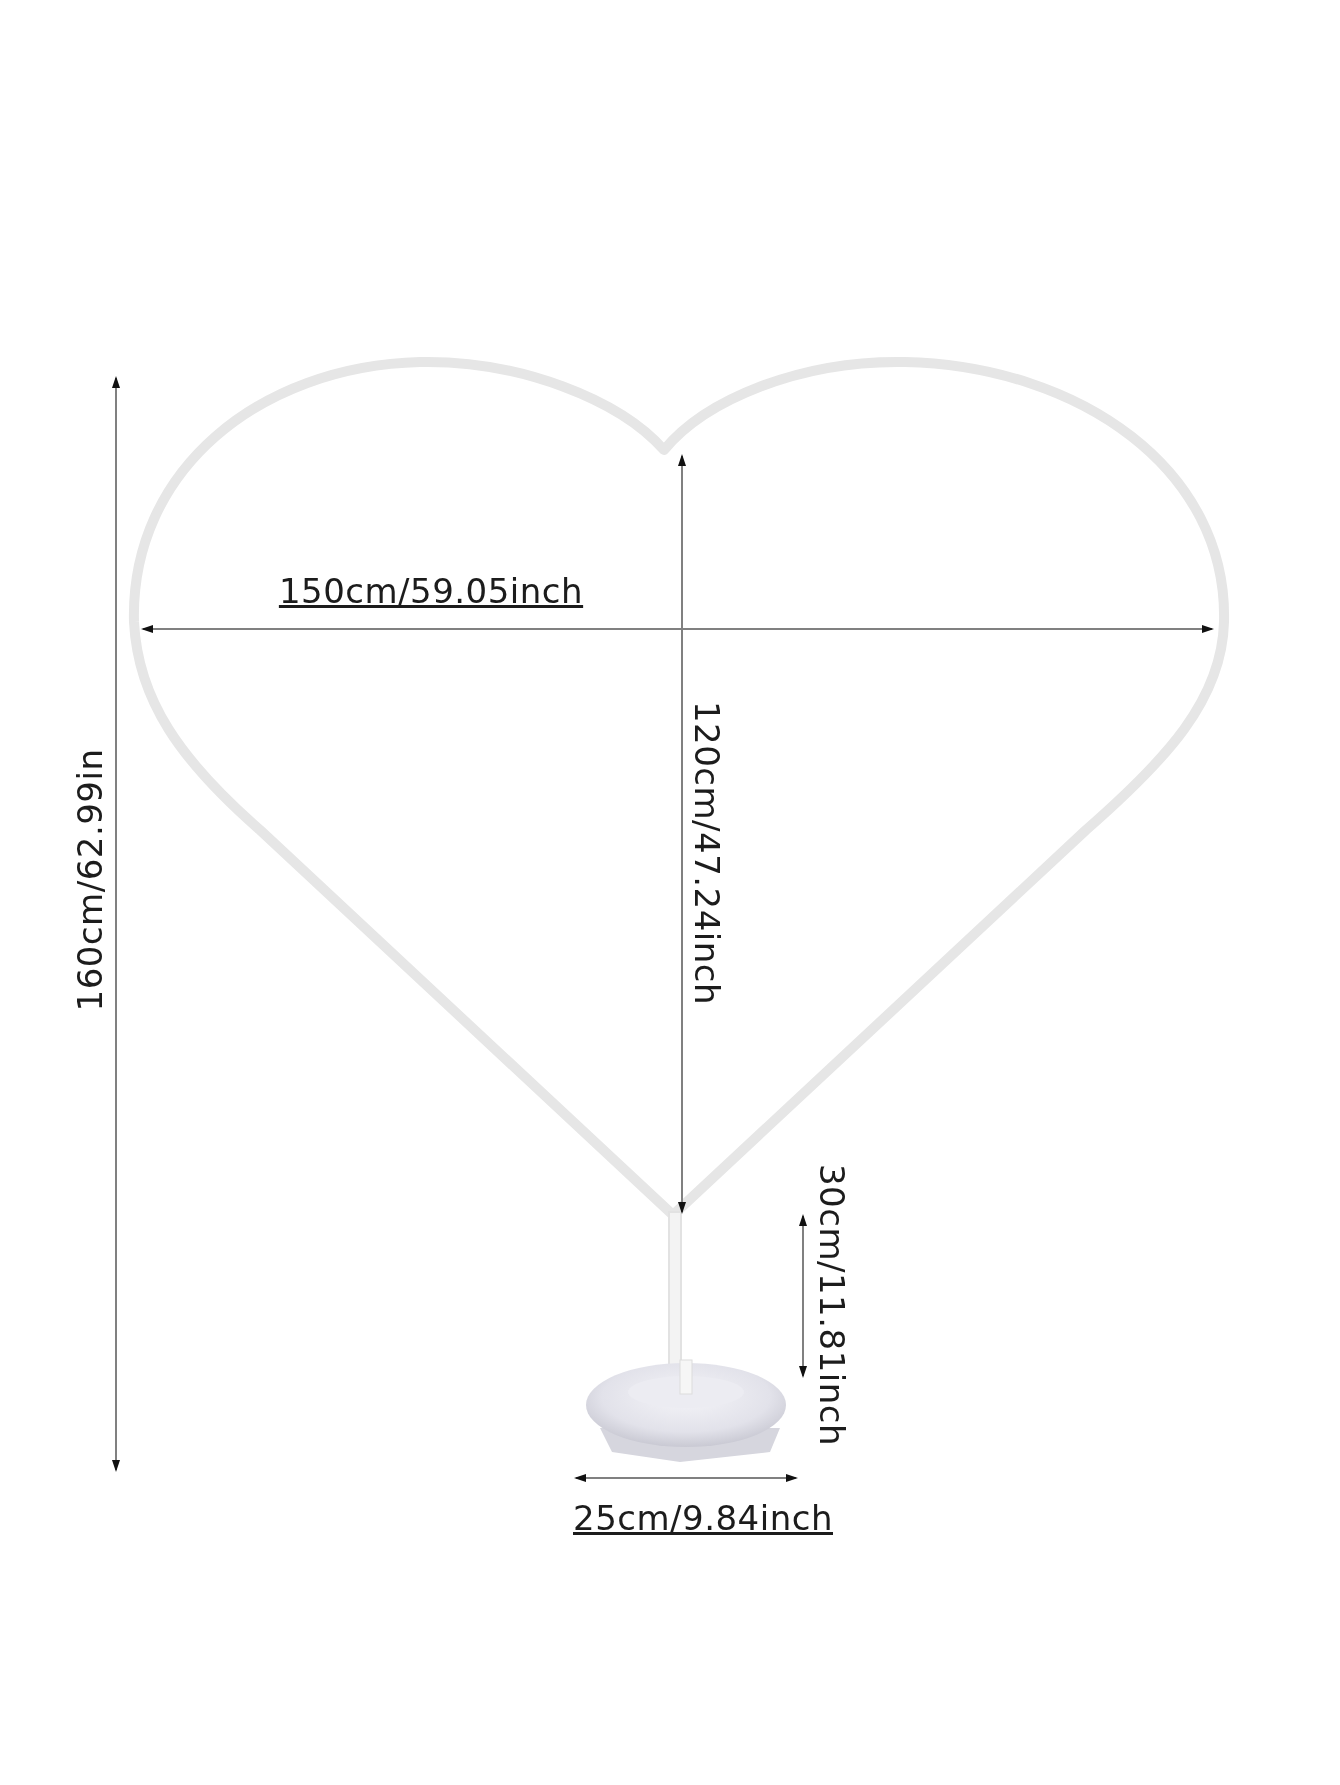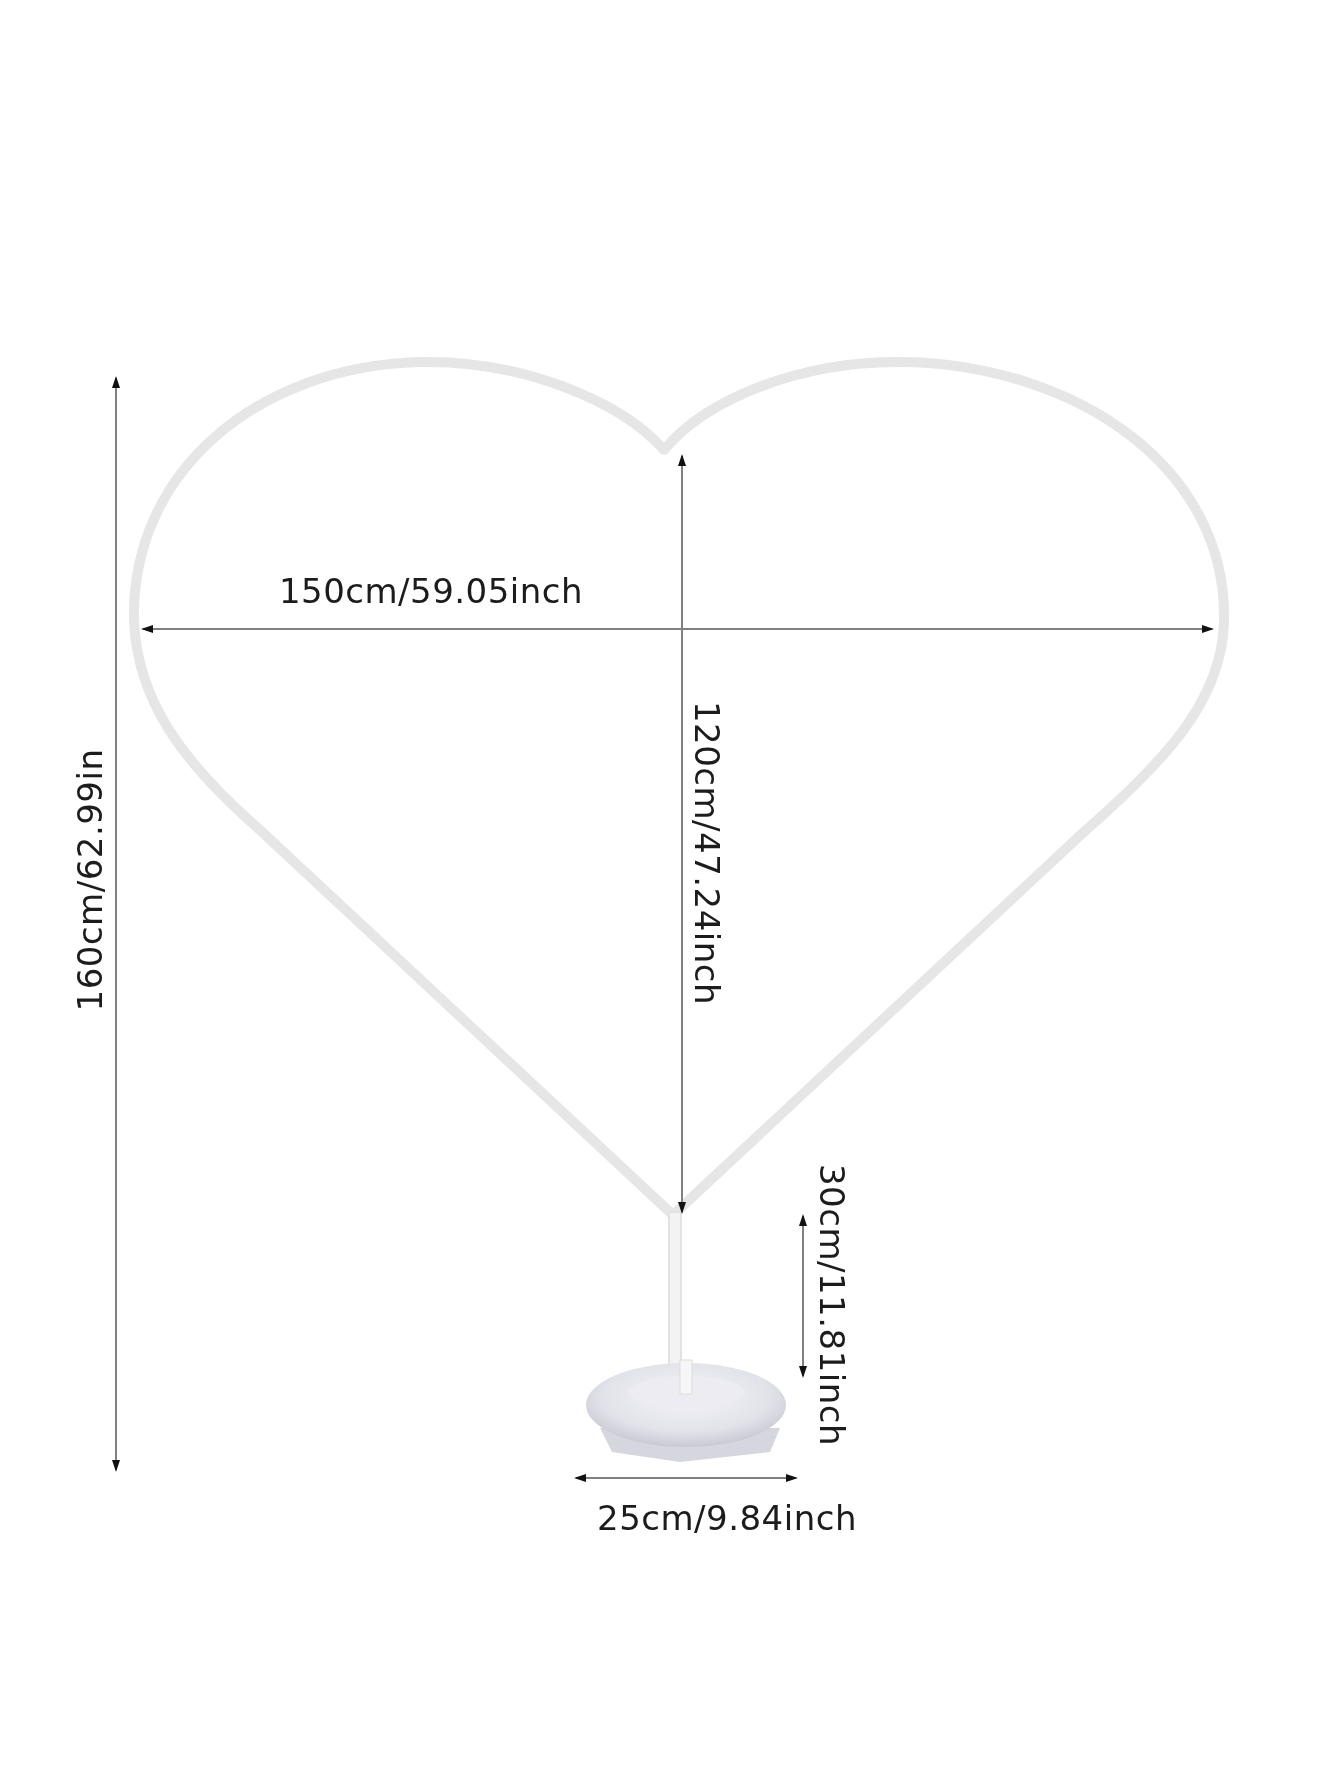--- a/index.html
+++ b/index.html
@@ -3,21 +3,21 @@
   <meta charset="utf-8">
   <style>
     html, body { margin: 0; padding: 0; background: #ffffff; }
     body { width: 1340px; height: 1785px; position: relative; overflow: hidden;
            font-family: "DejaVu Sans", sans-serif; }
     #canvas { position: absolute; left: 0; top: 0; width: 1340px; height: 1785px; }
     .label { position: absolute; color: #1c1c1c; font-family: "DejaVu Sans", sans-serif;
              font-size: 34px; letter-spacing: 0.5px; white-space: nowrap; line-height: 1; }
     .rot-left { transform-origin: center center; transform: translate(-50%, -50%) rotate(-90deg); }
     .rot-right { transform-origin: center center; transform: translate(-50%, -50%) rotate(90deg); }
-    .h-center { transform: translate(-50%, -50%); }
+    .h-center { transform: translate(-50%, -50%); text-decoration: underline; }
   </style>
 </head>
 <body>
 
 <svg id="canvas" viewBox="0 0 1340 1785" width="1340" height="1785" xmlns="http://www.w3.org/2000/svg">
   <defs>
     <marker id="arrow" markerWidth="12" markerHeight="12" refX="10" refY="5" orient="auto-start-reverse" markerUnits="userSpaceOnUse" viewBox="0 0 12 10">
       <path d="M0,1 L12,5 L0,9 Z" fill="#111111"></path>
     </marker>
     <radialGradient id="baseGrad" cx="50%" cy="40%" r="60%">
@@ -58,13 +58,13 @@
 </svg>
 
 <div class="label rot-left" style="left:90px; top:880px;">160cm/62.99in</div>
 
 <div class="label h-center" style="left:431px; top:591px;">150cm/59.05inch</div>
 
 <div class="label rot-right" style="left:707px; top:853px;">120cm/47.24inch</div>
 
 <div class="label rot-right" style="left:832px; top:1305px;">30cm/11.81inch</div>
 
-<div class="label h-center" style="left:703px; top:1518px;margin-left:24px;">25cm/9.84inch</div>
+<div class="label h-center" style="left:703px; top:1518px;">25cm/9.84inch</div>
 
 </body></html>

